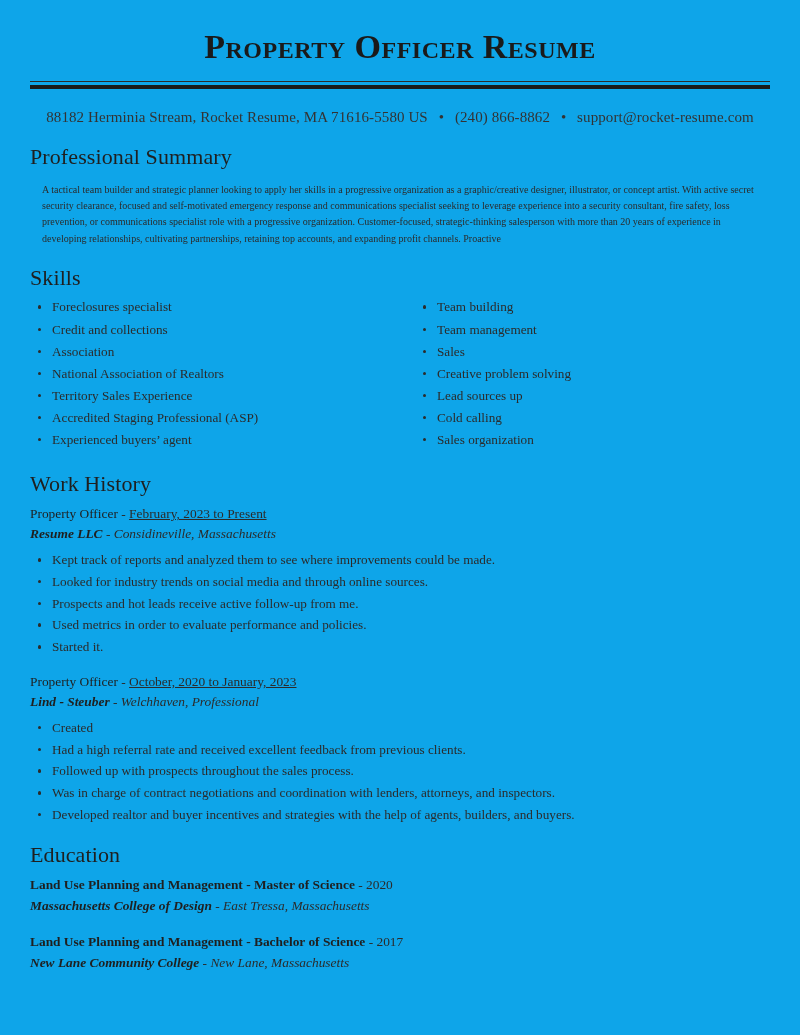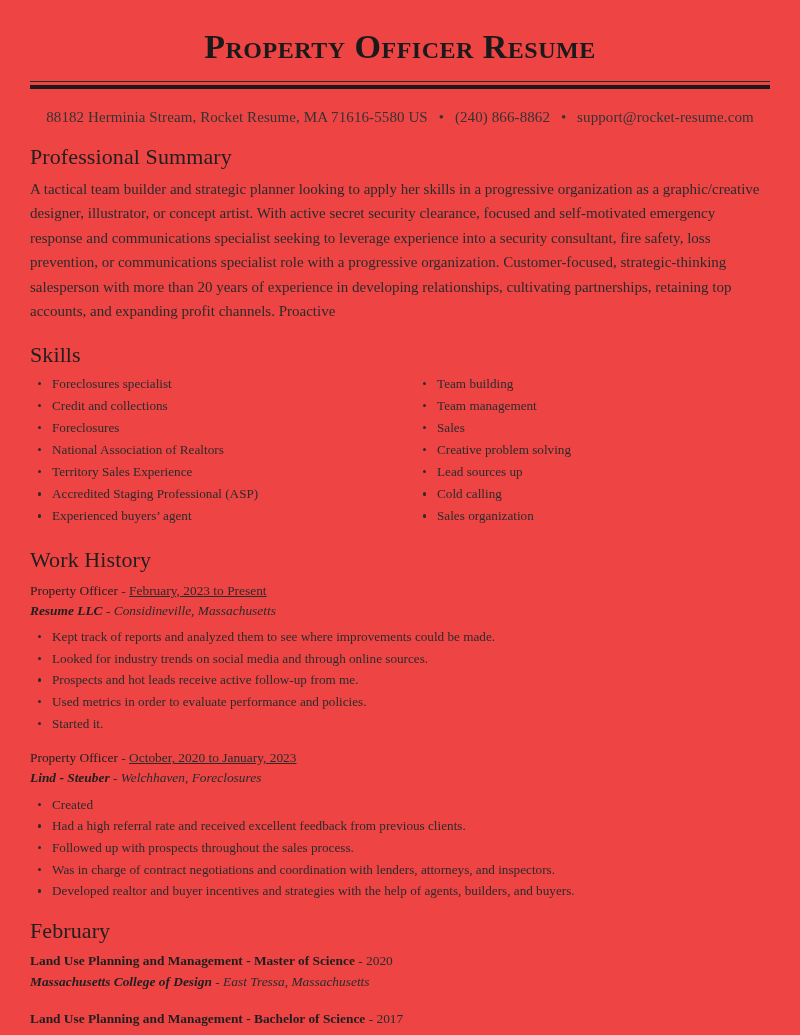--- a/index.html
+++ b/index.html
@@ -13,21 +13,21 @@
     font-family: "Liberation Serif", "DejaVu Serif", serif;
     color: #2b2b2b;
     overflow: hidden;
   }
   .page {
     width: 800px;
     height: 1035px;
     box-sizing: border-box;
     padding: 0 30px;
     position: relative;
-    background: #ef4444;
+    background: #0ea5e9;
   }
 
   
   .doc-title {
     text-align: center;
     font-size: 34px;
     font-weight: bold;
     font-variant: small-caps;
     letter-spacing: 0.5px;
     color: #1a1a1a;
@@ -70,24 +70,24 @@
   .section-heading {
     font-size: 22px;
     font-weight: normal;
     color: #1f1f1f;
     margin: 0 0 7px 0;
     line-height: 1.2;
     letter-spacing: 0.1px;
   }
 
   .summary-text {
-    font-size: 15px;
+    font-size: 10px;
     line-height: 1.63;
     color: #2b2b2b;
-    margin: 0;
+    margin: 12px;
     text-align: left;
   }
 
   
   .skills-columns {
     display: flex;
     margin-top: 2px;
   }
   .skills-col {
     width: 50%;
@@ -217,21 +217,21 @@
     <p class="summary-text">A tactical team builder and strategic planner looking to apply her skills in a progressive organization as a graphic/creative designer, illustrator, or concept artist. With active secret security clearance, focused and self-motivated emergency response and communications specialist seeking to leverage experience into a security consultant, fire safety, loss prevention, or communications specialist role with a progressive organization. Customer-focused, strategic-thinking salesperson with more than 20 years of experience in developing relationships, cultivating partnerships, retaining top accounts, and expanding profit channels. Proactive</p>
   </div>
 
   <div class="section">
     <h2 class="section-heading">Skills</h2>
     <div class="skills-columns">
       <div class="skills-col">
         <ul class="bullets">
           <li>Foreclosures specialist</li>
           <li>Credit and collections</li>
-          <li>Foreclosures</li>
+          <li>Association</li>
           <li>National Association of Realtors</li>
           <li>Territory Sales Experience</li>
           <li>Accredited Staging Professional (ASP)</li>
           <li>Experienced buyers’ agent</li>
         </ul>
       </div>
       <div class="skills-col">
         <ul class="bullets">
           <li>Team building</li>
           <li>Team management</li>
@@ -268,34 +268,34 @@
     </div>
 
     <div class="job">
       <div class="job-line1">
         <span class="job-title">Property Officer</span><span class="dash"> </span><span class="dash">-</span>
         <span class="job-dates">October, 2020 to January, 2023</span>
       </div>
       <div class="job-line2">
         <span class="job-company">Lind - Steuber</span>
         <span class="dash">-</span>
-        <span class="job-location">Welchhaven, Foreclosures</span>
+        <span class="job-location">Welchhaven, Professional</span>
       </div>
       <ul class="bullets">
         <li>Created</li>
         <li>Had a high referral rate and received excellent feedback from previous clients.</li>
         <li>Followed up with prospects throughout the sales process.</li>
         <li>Was in charge of contract negotiations and coordination with lenders, attorneys, and inspectors.</li>
         <li>Developed realtor and buyer incentives and strategies with the help of agents, builders, and buyers.</li>
       </ul>
     </div>
   </div>
 
   <div class="section">
-    <h2 class="section-heading">February</h2>
+    <h2 class="section-heading">Education</h2>
 
     <div class="edu-entry">
       <div class="edu-line1">
         <span class="edu-degree">Land Use Planning and Management - Master of Science</span>
         <span class="edu-year">-</span>
         <span class="edu-year">2020</span>
       </div>
       <div class="edu-line2">
         <span class="edu-school">Massachusetts College of Design</span>
         <span class="dash">-</span>

